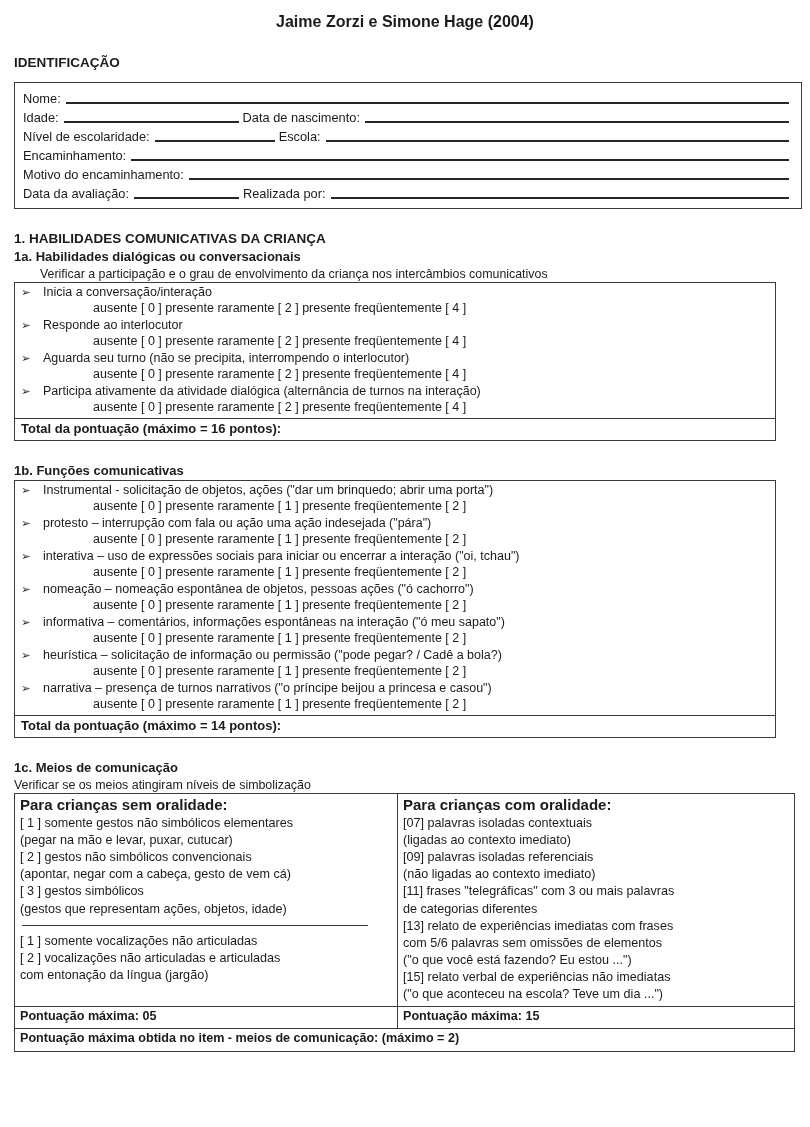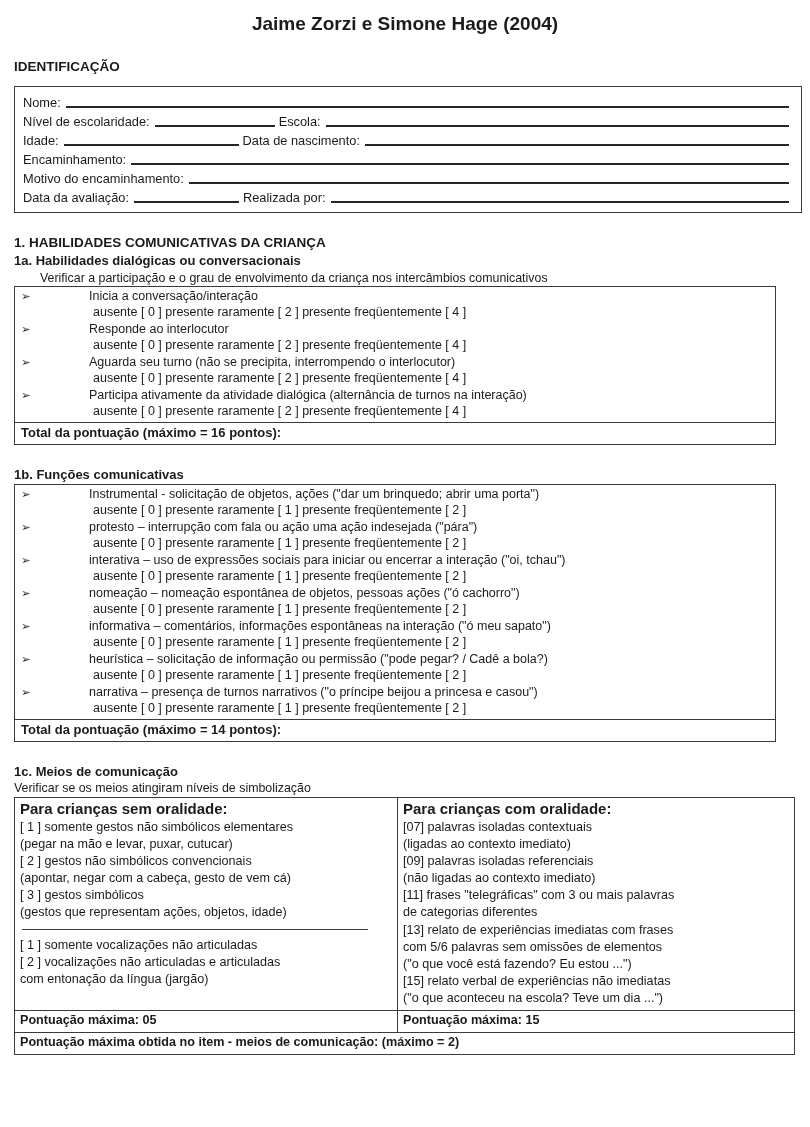--- a/index.html
+++ b/index.html
@@ -29,21 +29,21 @@
     text-align: center;
     font-weight: bold;
     font-size: 14.5px;
     letter-spacing: 0.2px;
     margin: 6px 0 0 0;
     line-height: 1.35;
   }
   .doc-subtitle {
     text-align: center;
     font-weight: bold;
-    font-size: 19px;
+    font-size: 16px;
     margin: 2px 0 0 0;
     line-height: 1.3;
   }
 
   
   .sec-head {
     font-weight: bold;
     font-size: 13.5px;
     margin: 0;
     line-height: 1.35;
@@ -101,21 +101,21 @@
     line-height: 1.32;
     padding: 0;
   }
   .bullet-glyph {
     flex: 0 0 22px;
     font-size: 11.5px;
     color: #2a2a2a;
     line-height: 1.42;
     font-family: "DejaVu Sans", sans-serif;
   }
-  .bullet-text { flex: 1 1 auto; margin-left: 46px; }
+  .bullet-text { flex: 1 1 auto; }
   .scale-row {
     font-size: 12.5px;
     line-height: 1.32;
     padding-left: 72px;
     white-space: nowrap;
   }
   .total-row {
     border-top: 1.6px solid #3a3a3a;
     font-weight: bold;
     font-size: 13px;
@@ -175,30 +175,30 @@
   <div class="sec-head lvl1">IDENTIFICAÇÃO</div>
 
   <div class="ident-box">
 
     <div class="ident-line">
       <span class="ident-label">Nome:</span>
       <span class="rule"></span>
     </div>
 
     <div class="ident-line">
+      <span class="ident-label">Idade:</span>
+      <span class="rule fixed-a"></span>
+      <span class="ident-label">Data de nascimento:</span>
+      <span class="rule"></span>
+    </div>
+
+    <div class="ident-line">
       <span class="ident-label">Nível de escolaridade:</span>
       <span class="rule fixed-b"></span>
       <span class="ident-label">Escola:</span>
-      <span class="rule"></span>
-    </div>
-
-    <div class="ident-line">
-      <span class="ident-label">Idade:</span>
-      <span class="rule fixed-a"></span>
-      <span class="ident-label">Data de nascimento:</span>
       <span class="rule"></span>
     </div>
 
     <div class="ident-line">
       <span class="ident-label">Encaminhamento:</span>
       <span class="rule"></span>
     </div>
 
     <div class="ident-line">
       <span class="ident-label">Motivo do encaminhamento:</span>

